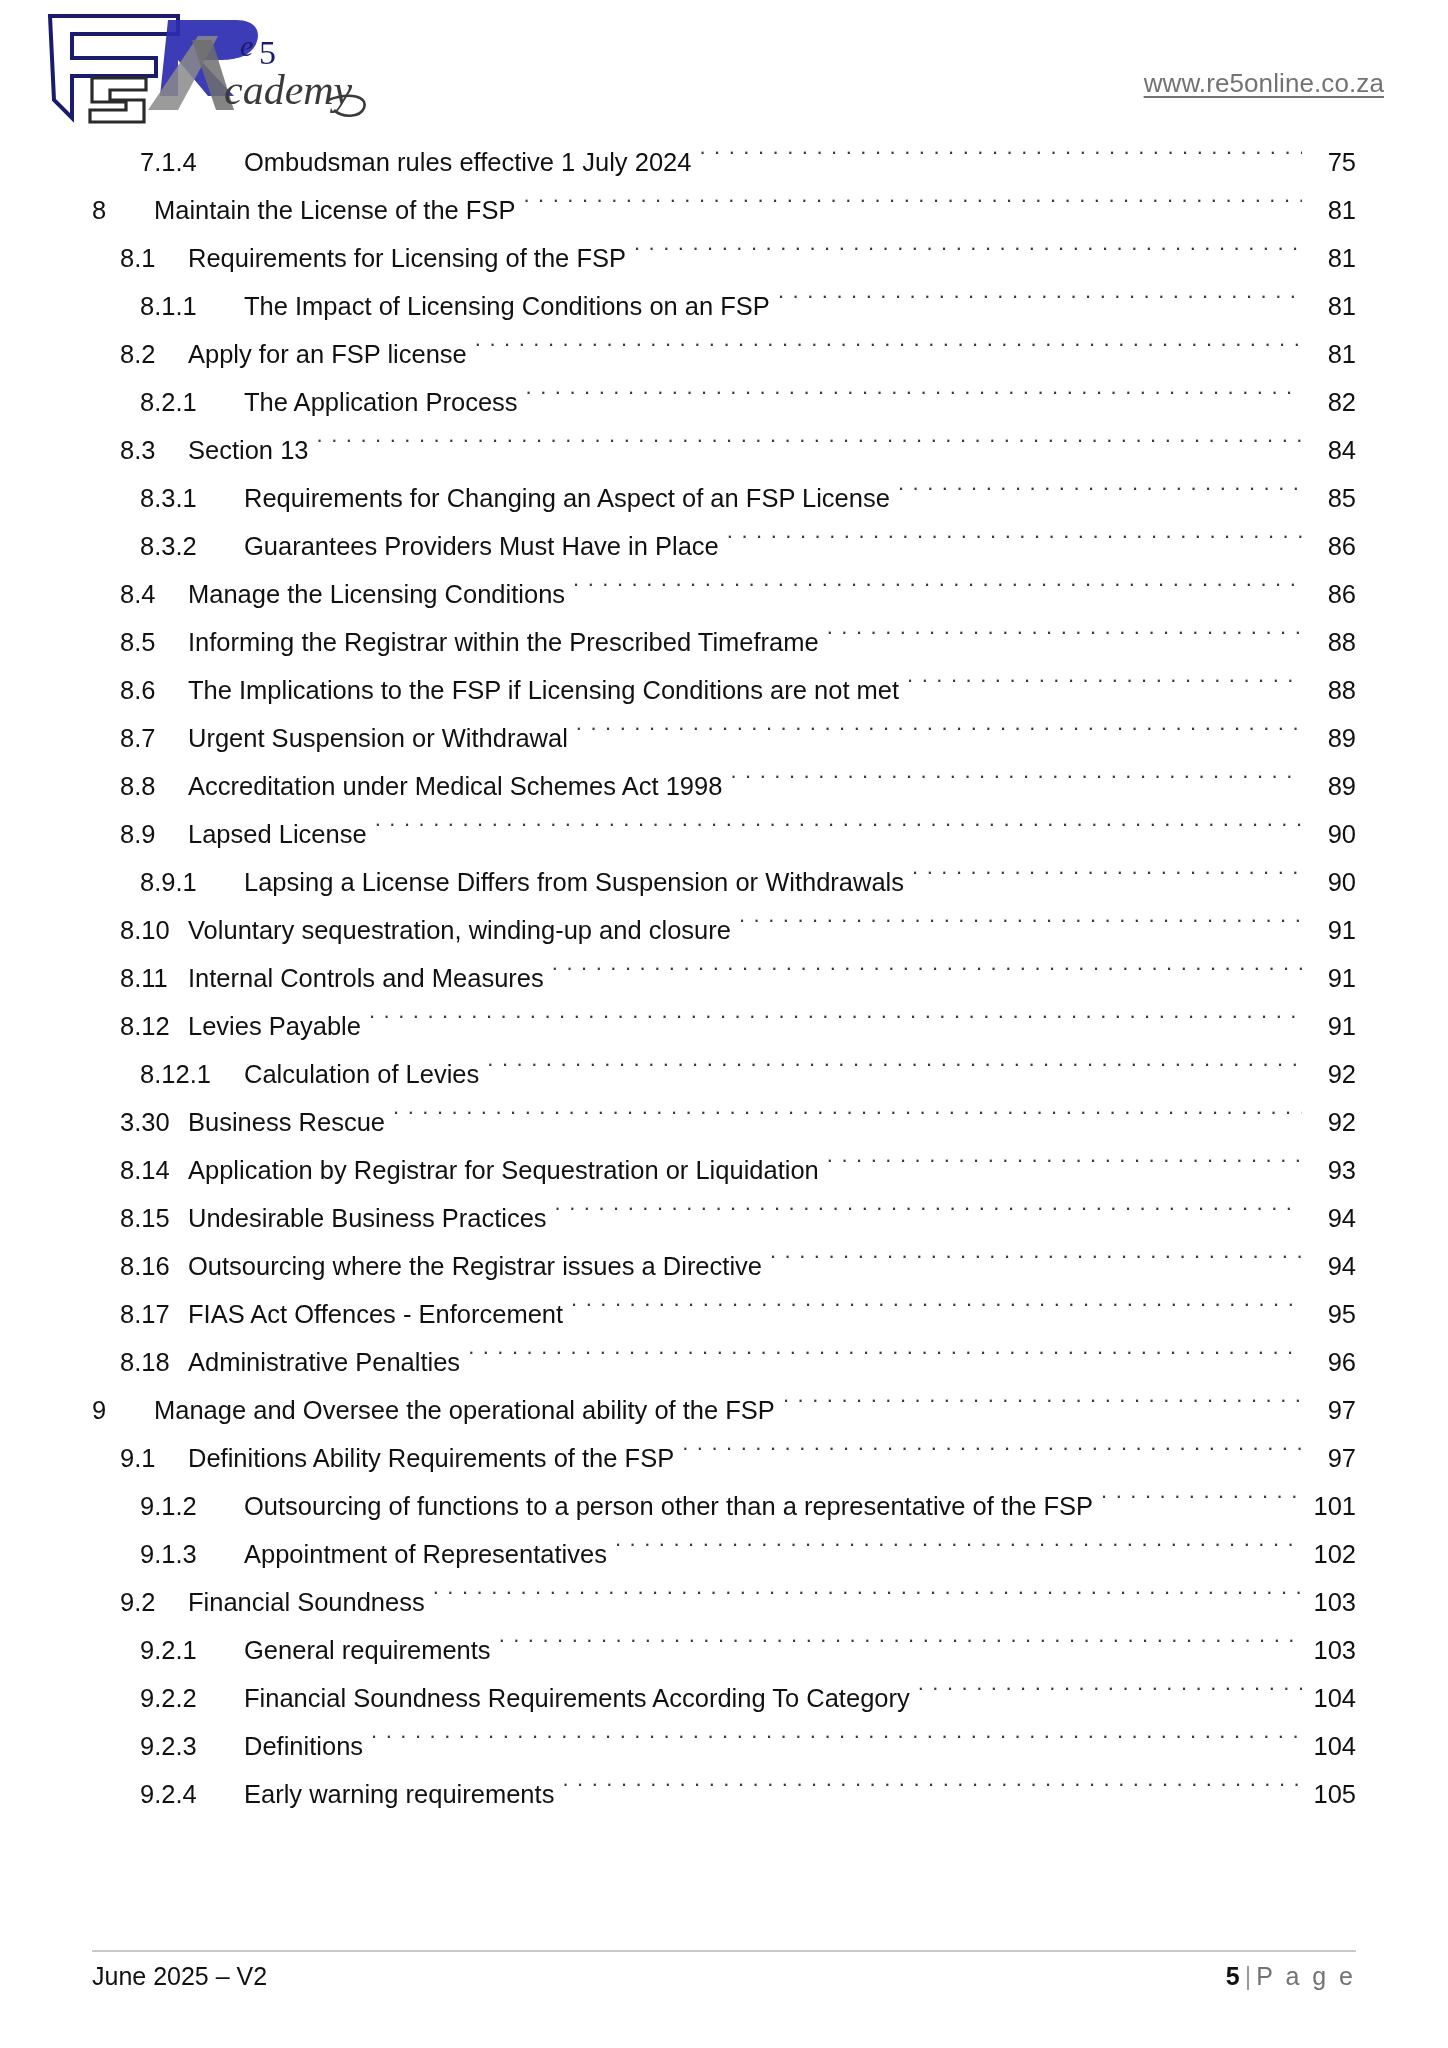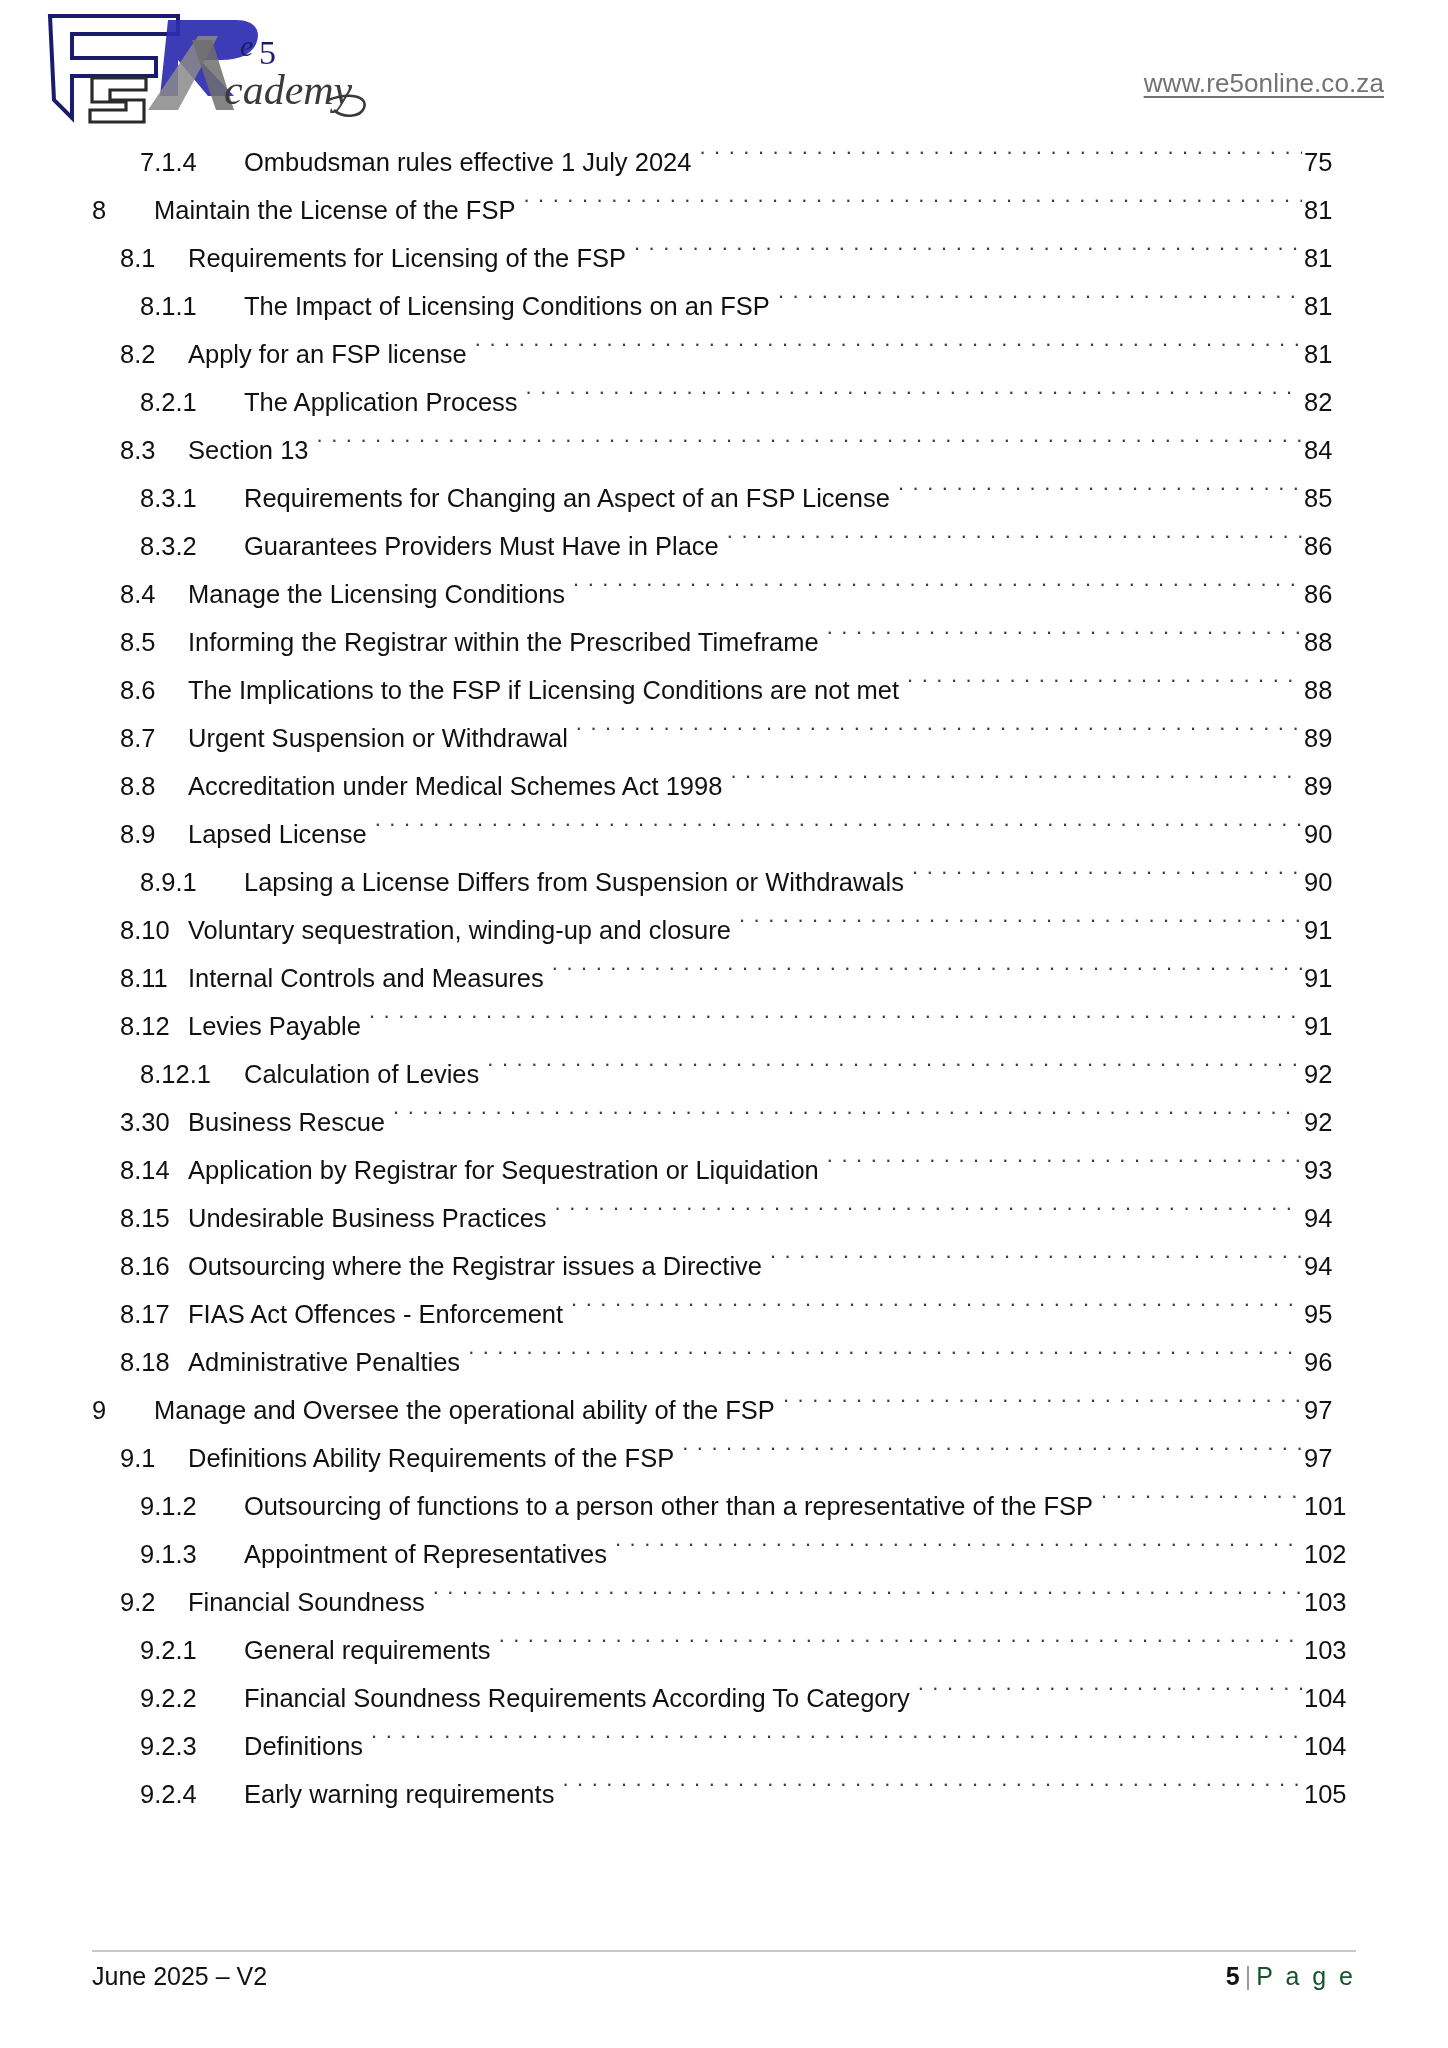--- a/index.html
+++ b/index.html
@@ -86,21 +86,21 @@
     left: 0;
     bottom: 0;
     font-size: 22px;
     letter-spacing: 1.2px;
     color: #3a3a3a;
     white-space: nowrap;
   }
   .toc-page {
     flex: 0 0 auto;
     width: 52px;
-    text-align: left;
+    text-align: right;
   }
 
   
   .lvl1 .toc-num  { width: 62px; margin-left: 0px; }
   .lvl1 .toc-title { margin-left: 0px; }
 
   .lvl2 .toc-num  { width: 62px; margin-left: 28px; }
   .lvl2 .toc-title { margin-left: 6px; }
 
   .lvl3 .toc-num  { width: 86px; margin-left: 48px; }
@@ -120,21 +120,21 @@
   .footer-inner {
     display: flex;
     align-items: baseline;
     justify-content: space-between;
     font-size: 25px;
   }
   .footer-left { color: #111111; }
   .footer-right { white-space: nowrap; }
   .footer-pagenum { color: #111111; font-weight: bold; }
   .footer-sep { color: #9b9b9b; padding: 0 5px; }
-  .footer-pageword { color: #14532d; letter-spacing: 3px; }
+  .footer-pageword { color: #737373; letter-spacing: 3px; }
 </style>
 </head>
 <body>
 
 <div class="page">
 
   <div class="header">
 
     <div class="logo">
       <svg width="372" height="132" viewBox="0 0 372 132" xmlns="http://www.w3.org/2000/svg" aria-hidden="true">

